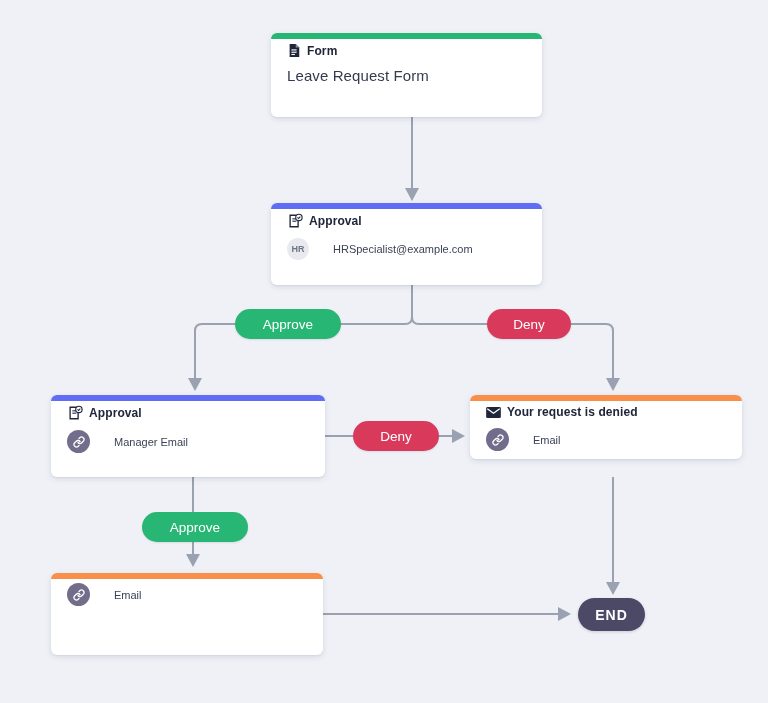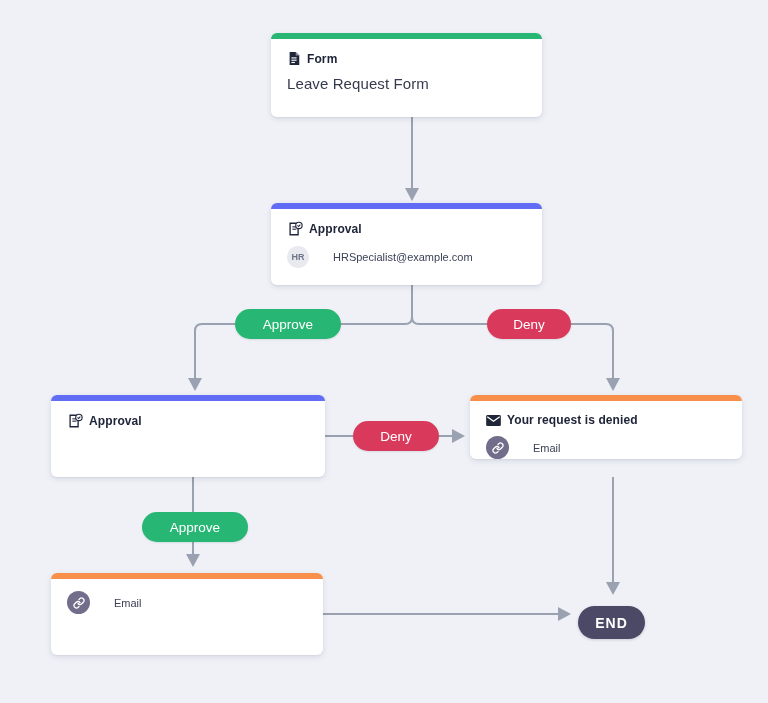--- a/index.html
+++ b/index.html
@@ -29,21 +29,21 @@
     box-shadow:0 2px 6px rgba(25,32,60,0.10), 0 1px 2px rgba(25,32,60,0.06);
     z-index:2;
     box-sizing:border-box;
   }
   .accent{
     height:6px;
     border-radius:6px 6px 0 0;
     background:var(--accent,#ccc);
   }
   .card-body{
-    padding:12px 16px 0 16px;
+    padding:4px 16px 0 16px;
     display:flex;flex-direction:column;gap:9px;
   }
   .row{display:flex;align-items:center;}
   .label-row{gap:6px;}
   .nicon{display:flex;align-items:center;}
   .nlabel{
     font-size:12px;font-weight:700;color:#20263a;letter-spacing:.1px;
   }
   .ntitle{
     font-size:15px;color:#353b4f;letter-spacing:.1px;
@@ -161,65 +161,74 @@
           <svg width="16" height="16" viewBox="0 0 18 18">
             <path d="M3.5 2.5h9v13h-9z" fill="#fff" stroke="#20263a" stroke-width="1.5"></path>
             <rect x="6" y="6" width="4.5" height="1.2" fill="#20263a"></rect>
             <rect x="6" y="8.6" width="4.5" height="1.2" fill="#20263a"></rect>
             <circle cx="13.4" cy="5" r="3.6" fill="#fff" stroke="#20263a" stroke-width="1.3"></circle>
             <path d="M11.8 5l1.2 1.2 2-2.2" fill="none" stroke="#20263a" stroke-width="1.2"></path>
           </svg>
         </span>
         <span class="nlabel">Approval</span>
       </div>
-    </div>
-  </div>
-
-  <div class="card" style="left:470px;top:395px;width:272px;height:64px">
-    <div class="accent" style="--accent: #f8904c;"></div>
-    <div class="card-body">
-      <div class="row label-row">
-        <span class="nicon">
-          <svg width="15" height="11" viewBox="0 0 16 12">
-            <rect width="16" height="12" rx="1.5" fill="#20263a"></rect>
-            <path d="M1.2 1.8l6.8 5 6.8-5" stroke="#fff" stroke-width="1.4" fill="none"></path>
-          </svg>
-        </span>
-        <span class="nlabel">Your request is denied</span>
-      </div>
       <div class="row assignee-row">
         <span class="link-badge" style="background: rgb(113, 109, 138);">
           <svg width="12" height="12" viewBox="0 0 24 24" fill="none" stroke="#fff" stroke-width="2.6" stroke-linecap="round" stroke-linejoin="round">
             <path d="M10 13a5 5 0 0 0 7.54.54l3-3a5 5 0 0 0-7.07-7.07l-1.72 1.71"></path>
             <path d="M14 11a5 5 0 0 0-7.54-.54l-3 3a5 5 0 0 0 7.07 7.07l1.71-1.71"></path>
           </svg>
         </span>
-        <span class="assignee-text">Email</span>
-      </div>
-    </div>
-  </div>
-
-  <div class="card" style="left:51px;top:573px;width:272px;height:82px">
+        <span class="assignee-text">Manager Email</span>
+      </div>
+    </div>
+  </div>
+
+  <div class="card" style="left:470px;top:395px;width:272px;height:64px">
     <div class="accent" style="--accent: #f8904c;"></div>
     <div class="card-body">
+      <div class="row label-row">
+        <span class="nicon">
+          <svg width="15" height="11" viewBox="0 0 16 12">
+            <rect width="16" height="12" rx="1.5" fill="#20263a"></rect>
+            <path d="M1.2 1.8l6.8 5 6.8-5" stroke="#fff" stroke-width="1.4" fill="none"></path>
+          </svg>
+        </span>
+        <span class="nlabel">Your request is denied</span>
+      </div>
       <div class="row assignee-row">
         <span class="link-badge" style="background: rgb(113, 109, 138);">
           <svg width="12" height="12" viewBox="0 0 24 24" fill="none" stroke="#fff" stroke-width="2.6" stroke-linecap="round" stroke-linejoin="round">
             <path d="M10 13a5 5 0 0 0 7.54.54l3-3a5 5 0 0 0-7.07-7.07l-1.72 1.71"></path>
             <path d="M14 11a5 5 0 0 0-7.54-.54l-3 3a5 5 0 0 0 7.07 7.07l1.71-1.71"></path>
           </svg>
         </span>
         <span class="assignee-text">Email</span>
       </div>
     </div>
   </div>
 
+  <div class="card" style="left:51px;top:573px;width:272px;height:82px">
+    <div class="accent" style="--accent: #f8904c;"></div>
+    <div class="card-body">
+      <div class="row assignee-row">
+        <span class="link-badge" style="background: rgb(113, 109, 138);">
+          <svg width="12" height="12" viewBox="0 0 24 24" fill="none" stroke="#fff" stroke-width="2.6" stroke-linecap="round" stroke-linejoin="round">
+            <path d="M10 13a5 5 0 0 0 7.54.54l3-3a5 5 0 0 0-7.07-7.07l-1.72 1.71"></path>
+            <path d="M14 11a5 5 0 0 0-7.54-.54l-3 3a5 5 0 0 0 7.07 7.07l1.71-1.71"></path>
+          </svg>
+        </span>
+        <span class="assignee-text">Email</span>
+      </div>
+    </div>
+  </div>
+
   <div class="pill" style="left: 235px; top: 309px; width: 106px; --pill: #27b673;">Approve</div>
 
   <div class="pill" style="left: 487px; top: 309px; width: 84px; --pill: #d93a5c;">Deny</div>
 
   <div class="pill" style="left: 353px; top: 421px; width: 86px; --pill: #d93a5c;">Deny</div>
 
   <div class="pill" style="left: 142px; top: 512px; width: 106px; --pill: #27b673;">Approve</div>
 
-  <div class="end-pill" style="left: 578px; top: 598px; margin-top: 8px; --pill: #4b4965;">END</div>
+  <div class="end-pill" style="left: 578px; top: 598px; --pill: #4b4965;">END</div>
 
 </div>
 
 </body></html>

